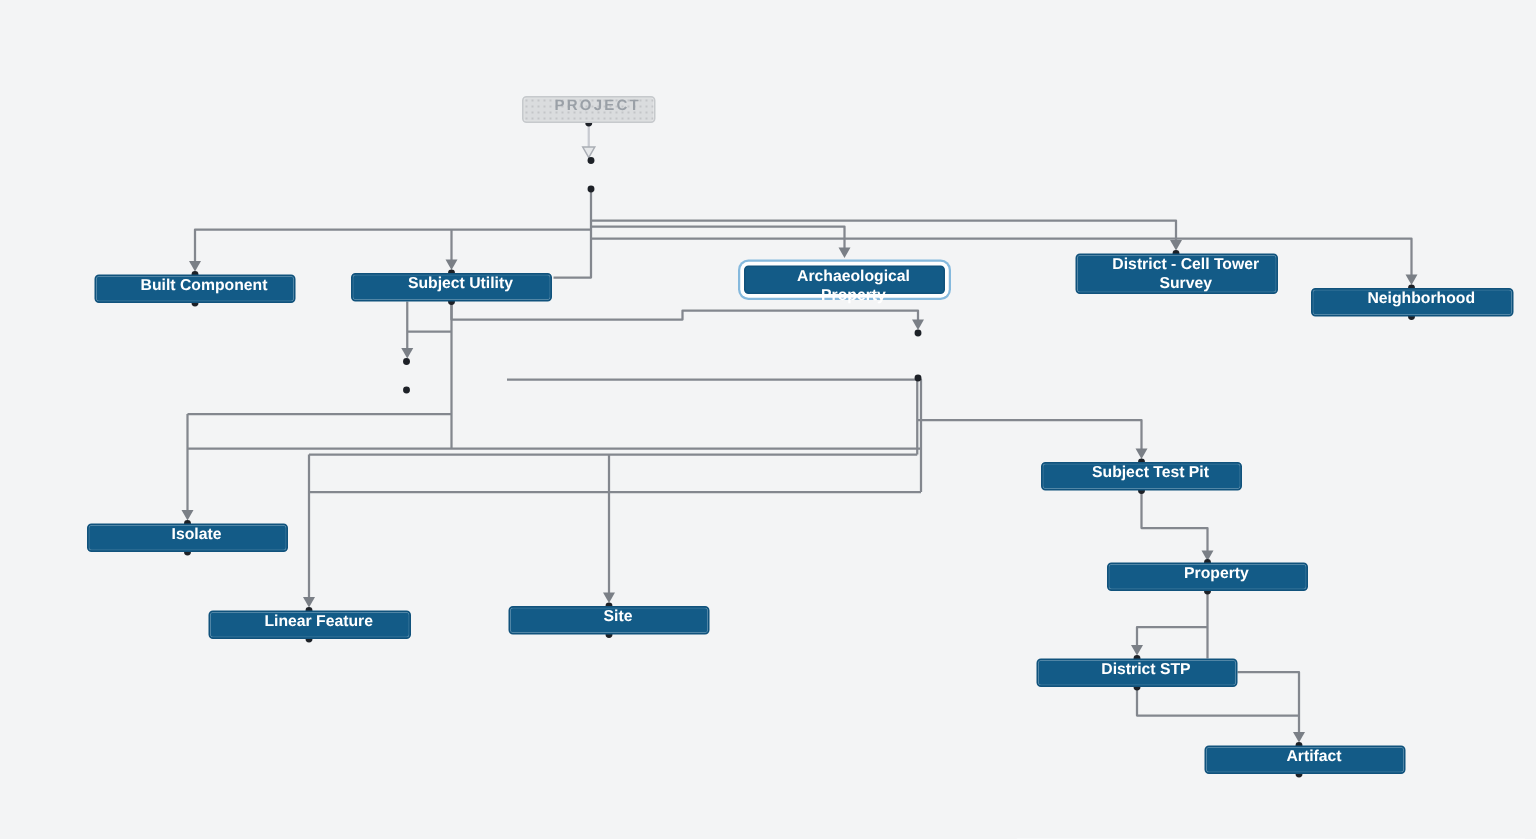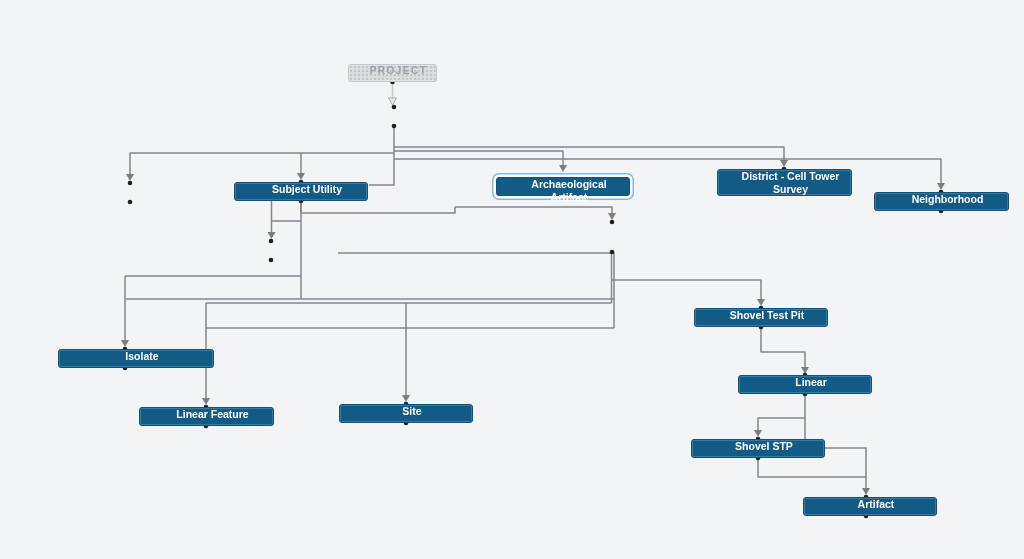--- a/index.html
+++ b/index.html
@@ -122,60 +122,63 @@
       <circle cx="866" cy="497" r="2.3"></circle>
         <circle cx="866" cy="516" r="2.3"></circle>
     </g>
   </svg>
 
   <div class="node project" style="left:348px;top:64px;width:89px;height:18px">
     <span class="lbl">PROJECT</span>
   </div>
 
 
+  <div class="node" style="left:63px;top:183px;width:134px;height:19px">
+    <span class="lbl">Built Component</span>
+  </div>
 
   <div class="node" style="left:234px;top:182px;width:134px;height:19px">
     <span class="lbl">Subject Utility</span>
   </div>
 
   <div class="node selected" style="left:496px;top:177px;width:134px;height:19px">
-    <span class="lbl">Archaeological Artifact</span>
+    <span class="lbl">Archaeological Property</span>
   </div>
 
   <div class="node" style="left:717px;top:169px;width:135px;height:27px">
     <span class="lbl">District - Cell Tower Survey</span>
   </div>
 
   <div class="node" style="left:874px;top:192px;width:135px;height:19px">
     <span class="lbl">Neighborhood</span>
   </div>
 
 
 
   <div class="node" style="left:694px;top:308px;width:134px;height:19px">
-    <span class="lbl">Shovel Test Pit</span>
+    <span class="lbl">Subject Test Pit</span>
   </div>
 
-  <div class="node" style="left:58px;top:349px;width:156px;height:19px">
+  <div class="node" style="left:58px;top:349px;width:134px;height:19px">
     <span class="lbl">Isolate</span>
   </div>
 
   <div class="node" style="left:738px;top:375px;width:134px;height:19px">
-    <span class="lbl">Linear</span>
+    <span class="lbl">Property</span>
   </div>
 
   <div class="node" style="left:339px;top:404px;width:134px;height:19px">
     <span class="lbl">Site</span>
   </div>
 
   <div class="node" style="left:139px;top:407px;width:135px;height:19px">
     <span class="lbl">Linear Feature</span>
   </div>
 
   <div class="node" style="left:691px;top:439px;width:134px;height:19px">
-    <span class="lbl">Shovel STP</span>
+    <span class="lbl">District STP</span>
   </div>
 
   <div class="node" style="left:803px;top:497px;width:134px;height:19px">
     <span class="lbl">Artifact</span>
   </div>
 
 </div>
 
 </body></html>

